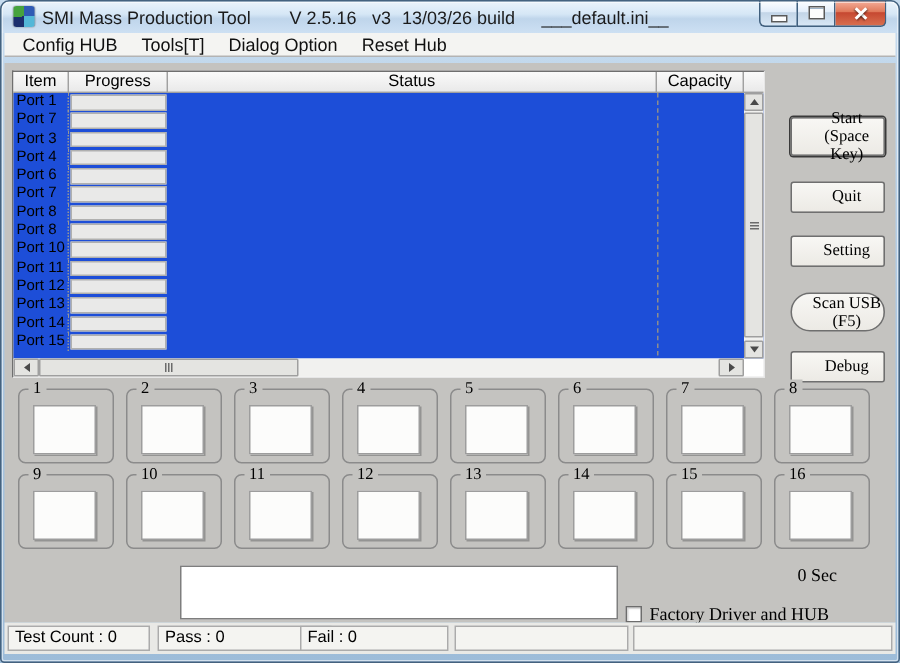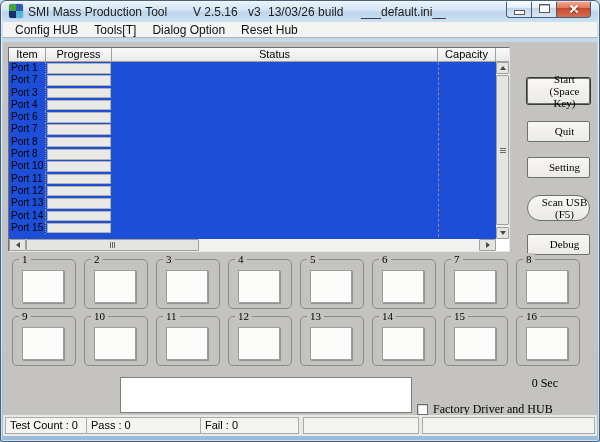--- a/index.html
+++ b/index.html
@@ -108,21 +108,21 @@
   .msg{position:absolute;left:117px;top:335px;width:292px;height:36px;box-sizing:border-box;
     background:#fff;border:1px solid #7e7e7e;resize:none;outline:none;font-family:"Liberation Sans",sans-serif;font-size:11px;}
   .chk{position:absolute;left:414px;top:360px;display:flex;align-items:center;gap:5px;cursor:default;}
   .chk-box{width:11px;height:11px;box-sizing:border-box;background:#fff;border:1px solid #6d6d6d;
     box-shadow:inset 1px 1px 1px rgba(0,0,0,.18);}
   .chk-label{font-family:"Liberation Serif",serif;font-size:12px;color:#000;}
   
   .statusbar{position:absolute;top:415px;left:3px;width:594px;height:21px;background:#e9e9e6;}
   .sp{position:absolute;top:2px;height:17px;box-sizing:border-box;background:#f4f4f1;
     border:1px solid #ababab;font-size:11px;line-height:15px;padding-left:4px;color:#000;white-space:nowrap;}
-  .sp1{left:2px;width:95px;} .sp2{left:83px;width:116px;} .sp3{left:197px;width:99px;}
+  .sp1{left:2px;width:95px;} .sp2{left:102px;width:116px;} .sp3{left:197px;width:99px;}
   .sp4{left:300px;width:116px;} .sp5{left:419px;width:173px;}
 </style>
 </head>
 <body>
 
 <div class="titlebar">
   <div class="app-icon"></div>
   <span class="tseg t-title">SMI Mass Production Tool</span>
   <span class="tseg t-version">V 2.5.16</span>
   <span class="tseg t-vtag">v3</span>

